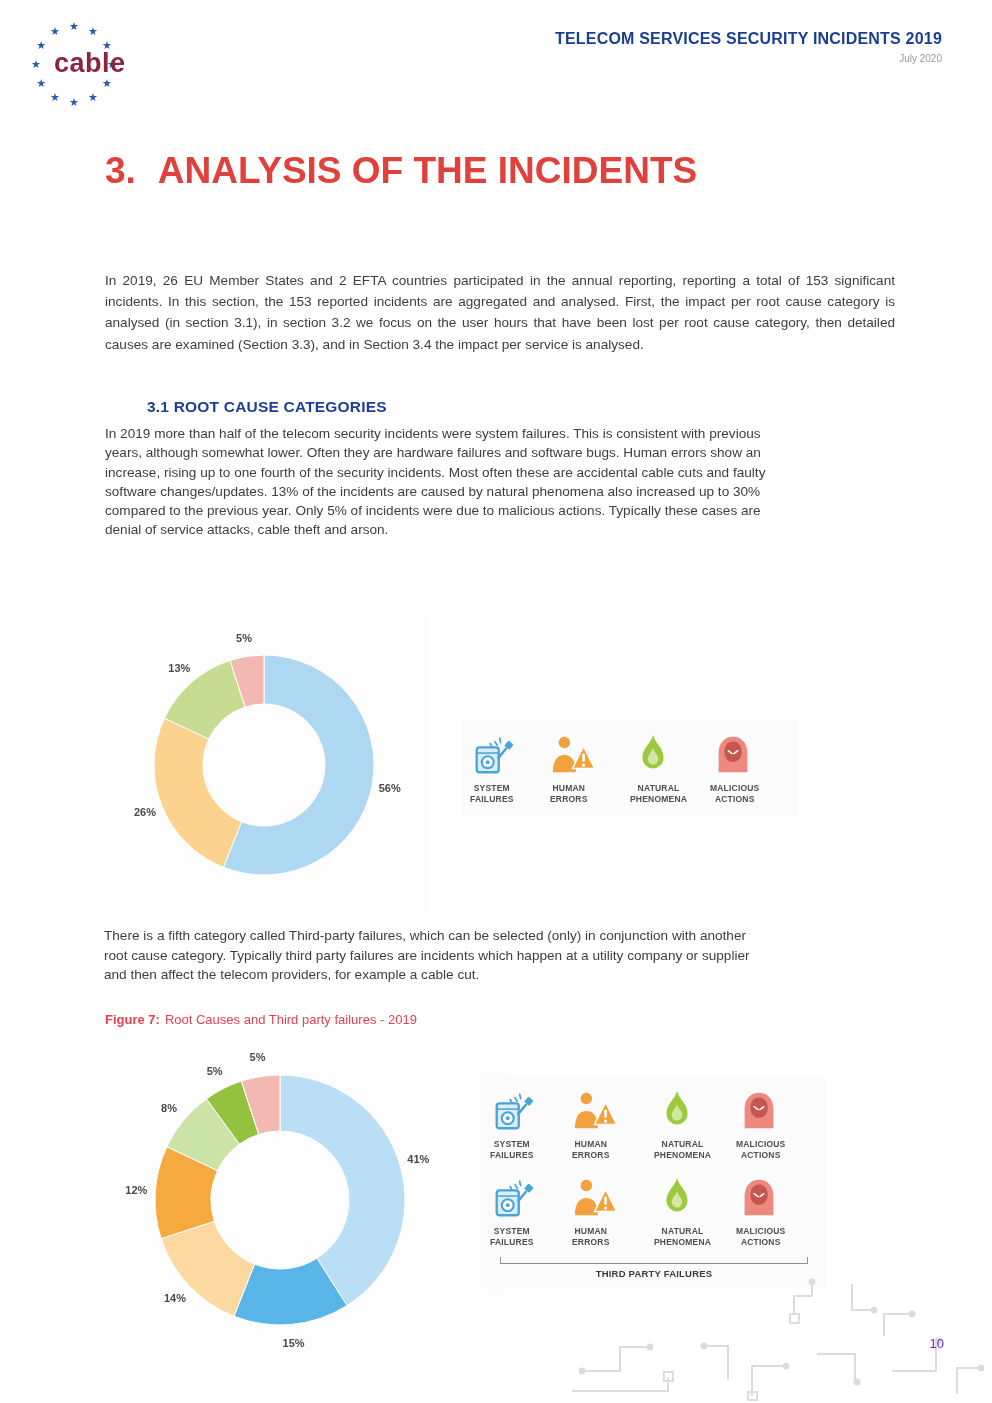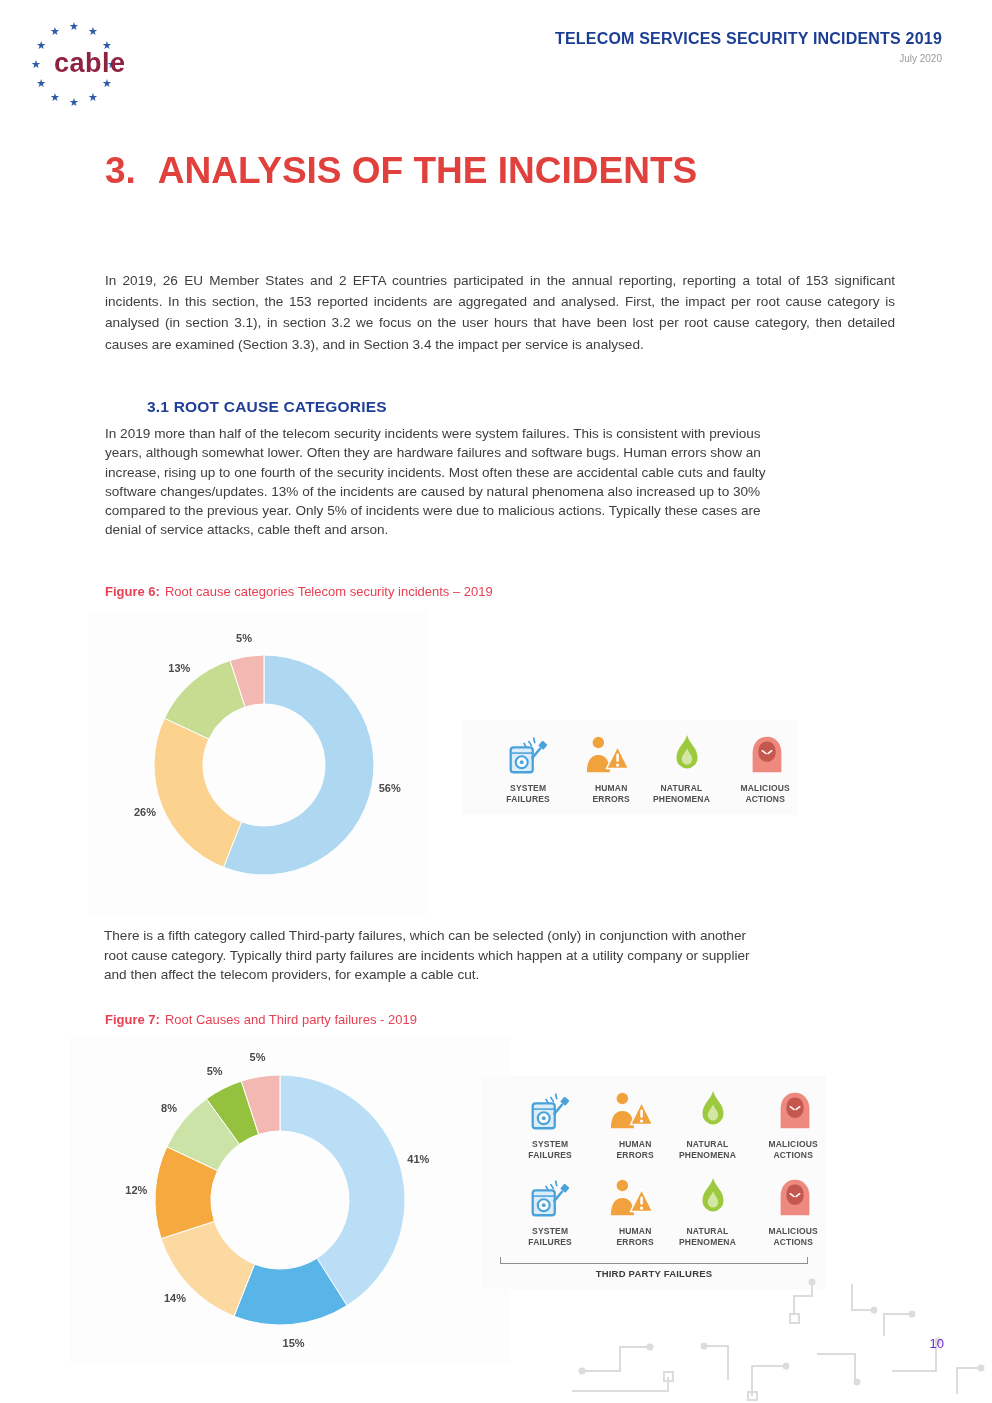--- a/index.html
+++ b/index.html
@@ -35,21 +35,21 @@
   #chart6 { left:89px;  top:610px;  width:340px; height:305px; }
   #chart7 { left:70px;  top:1035px; width:440px; height:330px; }
   .dlabel { font-family:"Liberation Sans", sans-serif; font-size:11px; font-weight:bold; fill:#4a4a4a; }
 
   
   .legend { position:absolute; background:#fbfbfb; padding:12px 8px 10px; }
   #legend6 { left:462px; top:720px;  width:336px; }
   #legend7 { left:482px; top:1076px; width:344px; }
   .legend-row { display:flex; }
   .legend-row + .legend-row { margin-top:14px; }
-  .legend-item { flex:1; display:flex; flex-direction:column; align-items:flex-end; }
+  .legend-item { flex:1; display:flex; flex-direction:column; align-items:flex-start; }
   .licon { width:46px; height:46px; }
   .llabel { margin-top:5px; font-size:8.5px; font-weight:bold; color:#4f4f4f; text-align:center; line-height:1.3; letter-spacing:.2px; }
   .tp-bracket { height:7px; border:1.5px solid #8f8f8f; border-top:none; margin:9px 10px 4px; }
   .tp-label { text-align:center; font-size:9.5px; font-weight:bold; color:#3c3c3c; letter-spacing:.2px; }
 
   
   .page-number { position:absolute; right:48px; top:1336px; font-size:13px; color:#6d28d9; z-index:2; }
   .circuit { position:absolute; right:0; bottom:2px; z-index:1; }
 
   .defs-svg { position:absolute; width:0; height:0; overflow:hidden; }
@@ -112,23 +112,20 @@
   <div class="header-date">July 2020</div>
 
   <h1><span class="h1-num">3.</span><span>ANALYSIS OF THE INCIDENTS</span></h1>
 
   <p class="intro body-text">In 2019, 26 EU Member States and 2 EFTA countries participated in the annual reporting, reporting a total of 153 significant incidents. In this section, the 153 reported incidents are aggregated and analysed. First, the impact per root cause category is analysed (in section 3.1), in section 3.2 we focus on the user hours that have been lost per root cause category, then detailed causes are examined (Section 3.3), and in Section 3.4 the impact per service is analysed.</p>
 
   <h2><span>3.1</span>&nbsp;<span>ROOT CAUSE CATEGORIES</span></h2>
 
   <p class="para2 body-text">In 2019 more than half of the telecom security incidents were system failures. This is consistent with previous years, although somewhat lower. Often they are hardware failures and software bugs.  Human errors show an increase, rising up to one fourth of the security incidents.  Most often these are accidental cable cuts and faulty software changes/updates. 13% of the incidents are caused by natural phenomena also increased up to 30% compared to the previous year. Only 5% of incidents were due to malicious actions. Typically these cases are denial of service attacks, cable theft and arson.</p>
 
-  <p class="figcap" id="figcap6">
-    <span class="figlabel">Figure 6:</span><span>Root cause categories Telecom security incidents – 2019</span>
-  </p>
 
   <div class="chart" id="chart6"><svg width="340" height="305" viewBox="0 0 340 305">
         <path d="M175,45 A110,110 0 1 1 134.50629920468543,257.27541344770765 L152.54440228623466,211.71636563918332 A61,61 0 1 0 175,94 Z" fill="#aed7f2" stroke="#ffffff" stroke-width="1"></path>
         <text x="300.73276809327217" y="182.48480826697275" text-anchor="middle" class="dlabel">56%</text>
         <path d="M134.50629920468543,257.27541344770765 A110,110 0 0 1 75.46902422873784,108.16427792784205 L119.8055497995728,129.0274632145306 A61,61 0 0 0 152.54440228623466,211.71636563918332 Z" fill="#fbd38e" stroke="#ffffff" stroke-width="1"></path>
         <text x="55.988609806303856" y="205.61994274363886" text-anchor="middle" class="dlabel">26%</text>
         <path d="M75.46902422873784,108.16427792784205 A110,110 0 0 1 141.00813061875579,50.383783207533114 L156.1499633431282,96.98555250599563 A61,61 0 0 0 119.8055497995728,129.0274632145306 Z" fill="#c6dc91" stroke="#ffffff" stroke-width="1"></path>
         <text x="90.35208123857255" y="62.485783087301186" text-anchor="middle" class="dlabel">13%</text>
         <path d="M141.00813061875579,50.383783207533114 A110,110 0 0 1 174.99999999999997,45 L175,94 A61,61 0 0 0 156.1499633431282,96.98555250599563 Z" fill="#f4b8b2" stroke="#ffffff" stroke-width="1"></path>
         <text x="154.97638847485044" y="32.07589240382238" text-anchor="middle" class="dlabel">5%</text>

